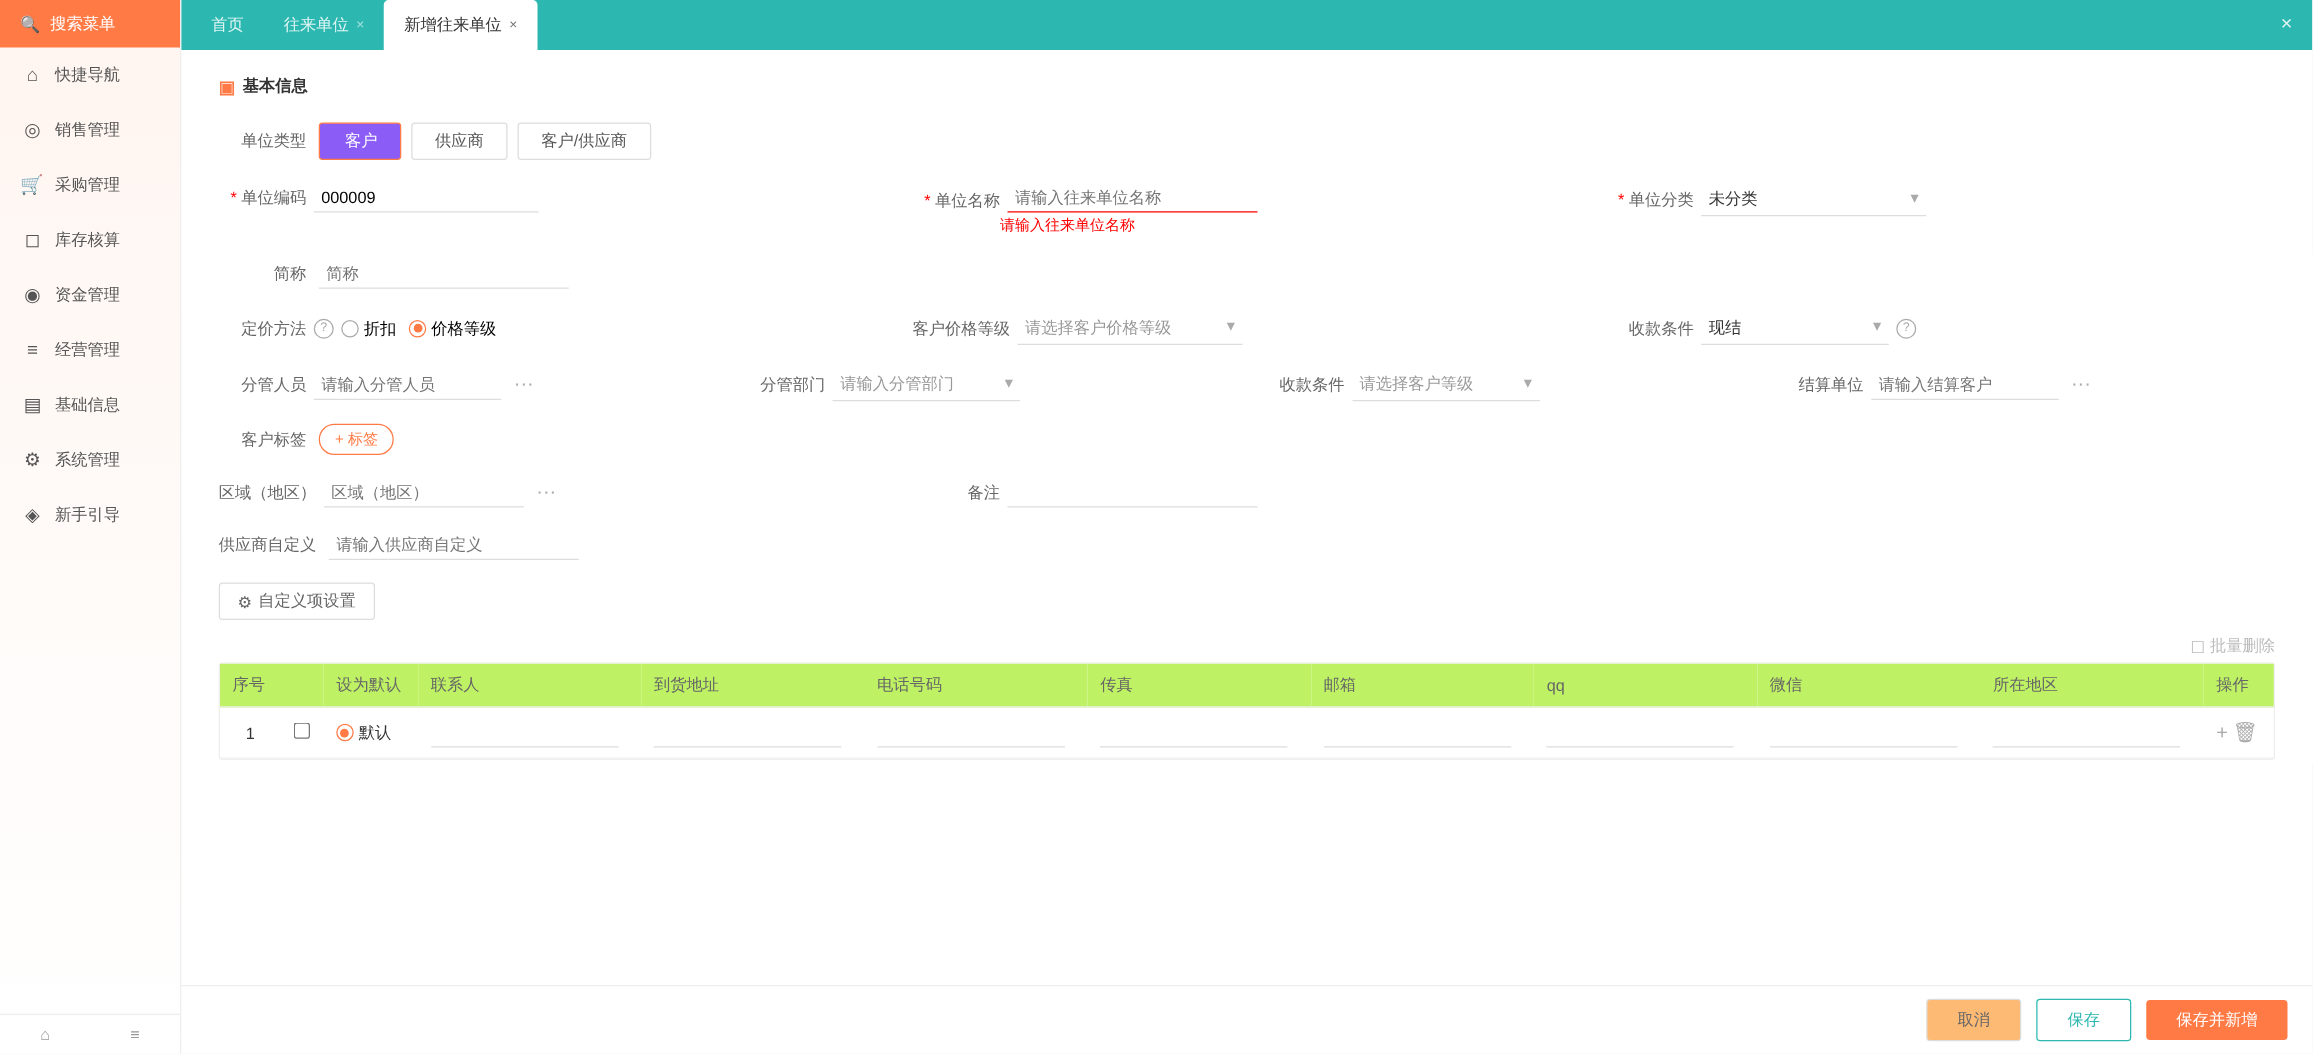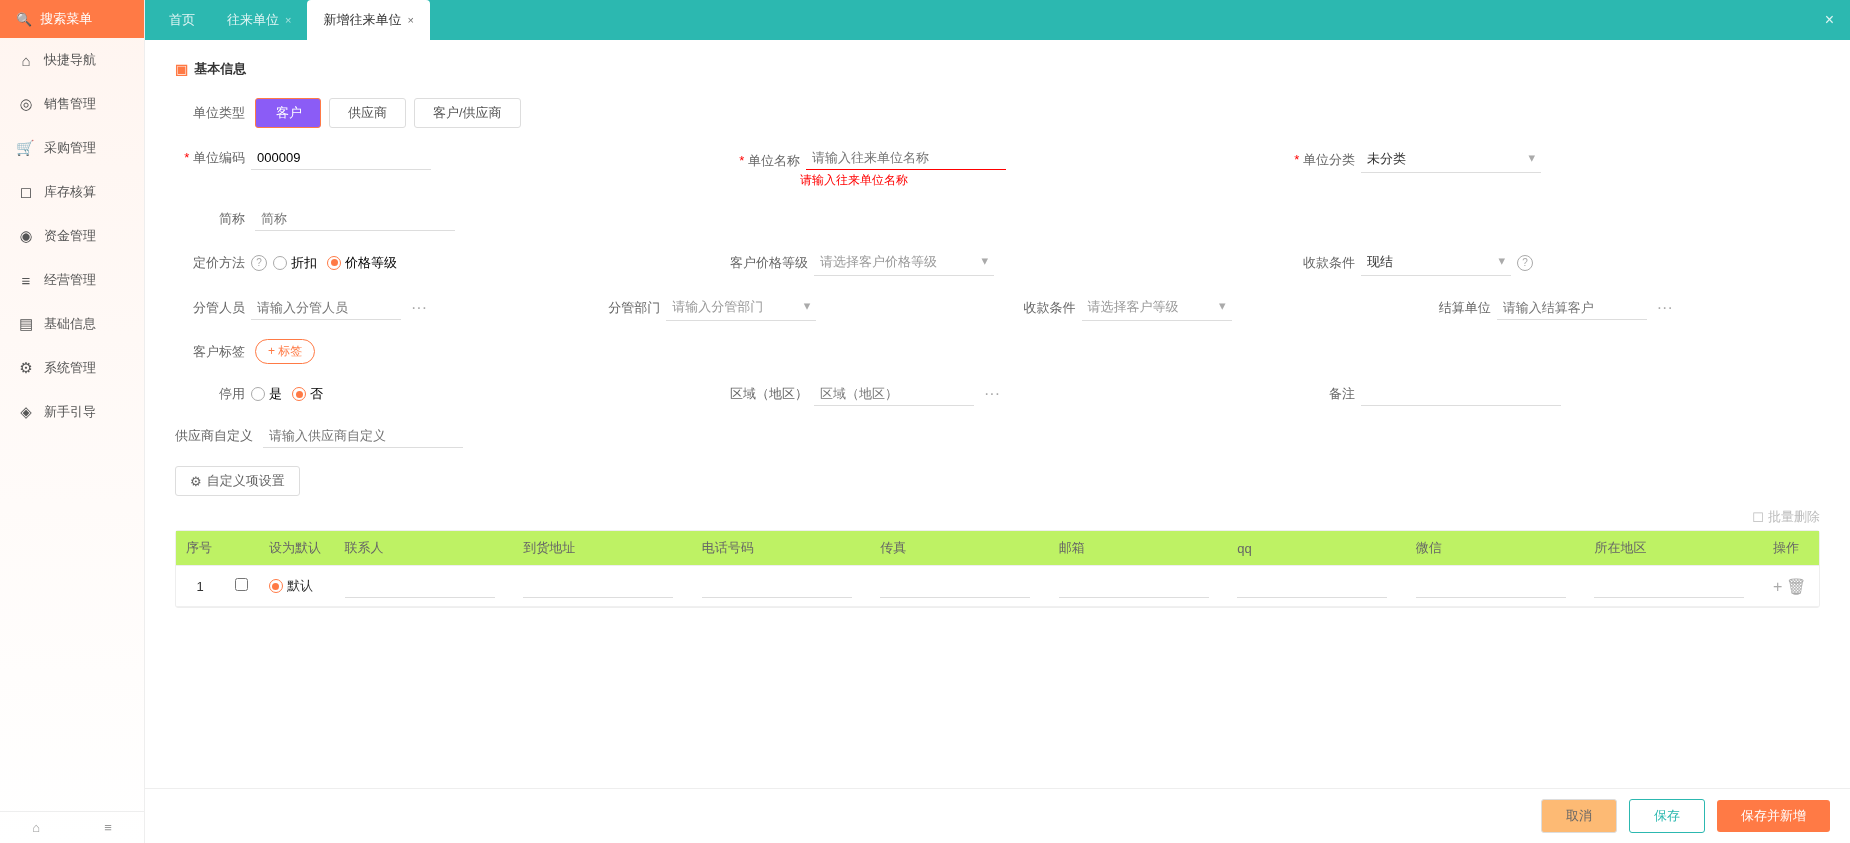--- a/index.html
+++ b/index.html
@@ -546,33 +546,20 @@
     </div>
 
     
     <div class="form-row">
       <span class="form-label">客户标签</span>
       <button class="tag-btn">+ 标签</button>
     </div>
 
     
     <div style="display:grid; grid-template-columns: 1fr 1fr 1fr; gap: 20px; margin-bottom: 18px; align-items: center;">
-      <div class="inline-field">
-        <span class="form-label">停用</span>
-        <div class="radio-group">
-          <div class="radio-item">
-            <div class="radio-circle"></div>
-            <span>是</span>
-          </div>
-          <div class="radio-item">
-            <div class="radio-circle selected"></div>
-            <span>否</span>
-          </div>
-        </div>
-      </div>
       <div class="inline-field">
         <span class="form-label">区域（地区）</span>
         <input type="text" class="form-input" style="width: 160px;" placeholder="区域（地区）">
         <span class="more-dots">···</span>
       </div>
       <div class="inline-field">
         <span class="form-label">备注</span>
         <input type="text" class="form-input" style="width: 200px;">
       </div>
     </div>

